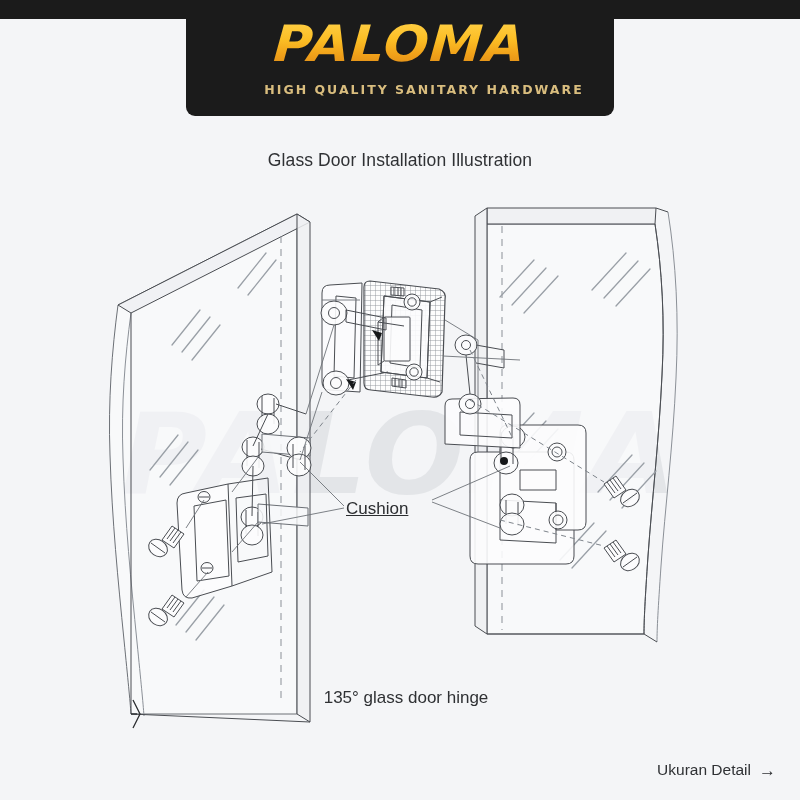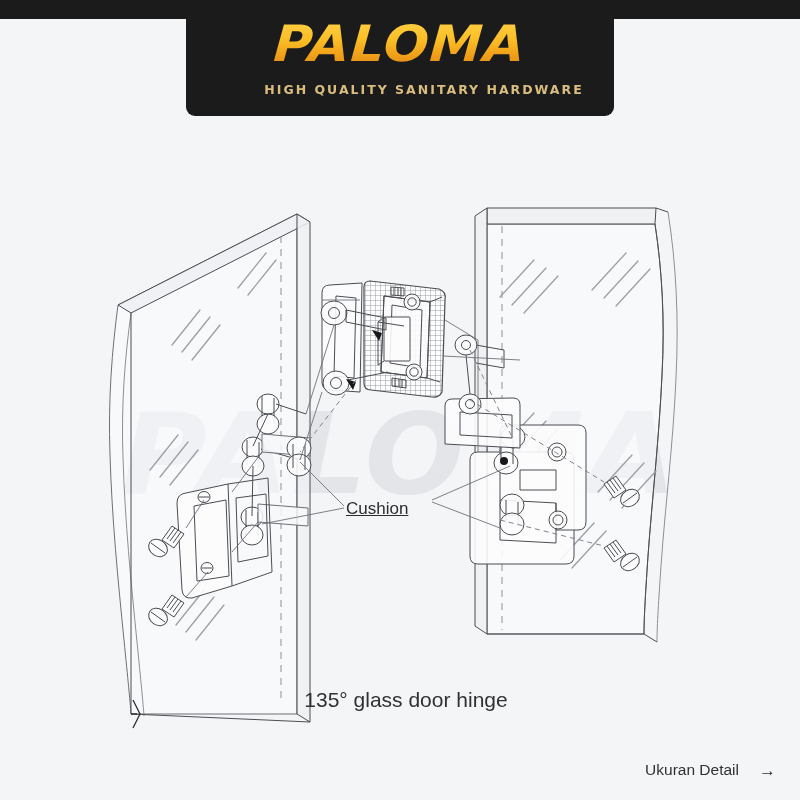--- a/index.html
+++ b/index.html
@@ -44,30 +44,30 @@
     margin-left:48px;
   }
 
   
   .title{
     position:absolute;left:0;right:0;top:150px;text-align:center;
     font-size:17.5px;color:#2f3134;letter-spacing:.1px;
   }
   .caption{
     position:absolute;left:0;right:0;top:688px;text-align:center;
-    font-size:21px;color:#2f3134;padding-left:12px;
+    font-size:17px;color:#2f3134;padding-left:12px;
   }
   .cushion{
     position:absolute;left:346px;top:499px;
     font-size:17px;color:#2b2d30;text-decoration:underline;
   }
   .ukuran{
     position:absolute;right:24px;top:761px;
     font-size:15.5px;color:#2f3134;
-    display:flex;align-items:center;gap:20px;white-space:nowrap;
+    display:flex;align-items:center;gap:8px;white-space:nowrap;
   }
   .ukuran .arw{font-size:17px;line-height:1;}
 
   
   svg.art{position:absolute;left:0;top:0;width:800px;height:800px;}
   .ln{fill:none;stroke:#4a4d52;stroke-width:1;}
   .ln-lt{fill:none;stroke:#8b9097;stroke-width:1;}
   .ln-th{fill:none;stroke:#2b2d30;stroke-width:1.3;}
   .gl{fill:#fbfcfd;fill-opacity:.55;stroke:#6c7076;stroke-width:1;}
   .gl-edge{fill:#eef0f2;fill-opacity:.85;stroke:#4a4d52;stroke-width:1;}
@@ -403,20 +403,21 @@
 
   <div class="topbar"></div>
 
   <div class="logo-panel">
     <div class="logo-wrap">
       <span class="logo-word">PALOMA</span>
     </div>
     <div class="logo-tagline">HIGH QUALITY SANITARY HARDWARE</div>
   </div>
 
+  <div class="title">Glass Door Installation Illustration</div>
   <div class="cushion">Cushion</div>
   <div class="caption">135° glass door hinge</div>
 
   <div class="ukuran">
     <span>Ukuran Detail</span>
     <span class="arw">→</span>
   </div>
 
 </div>
 

